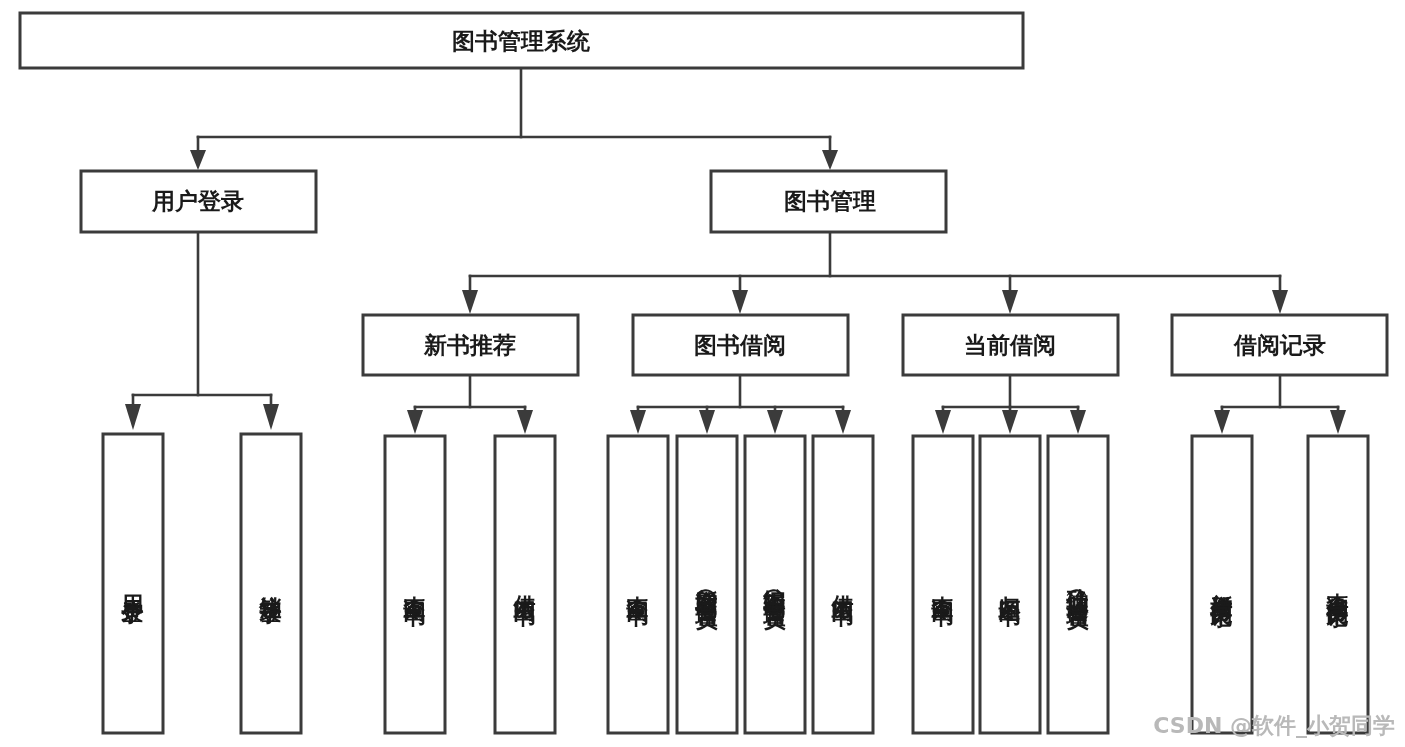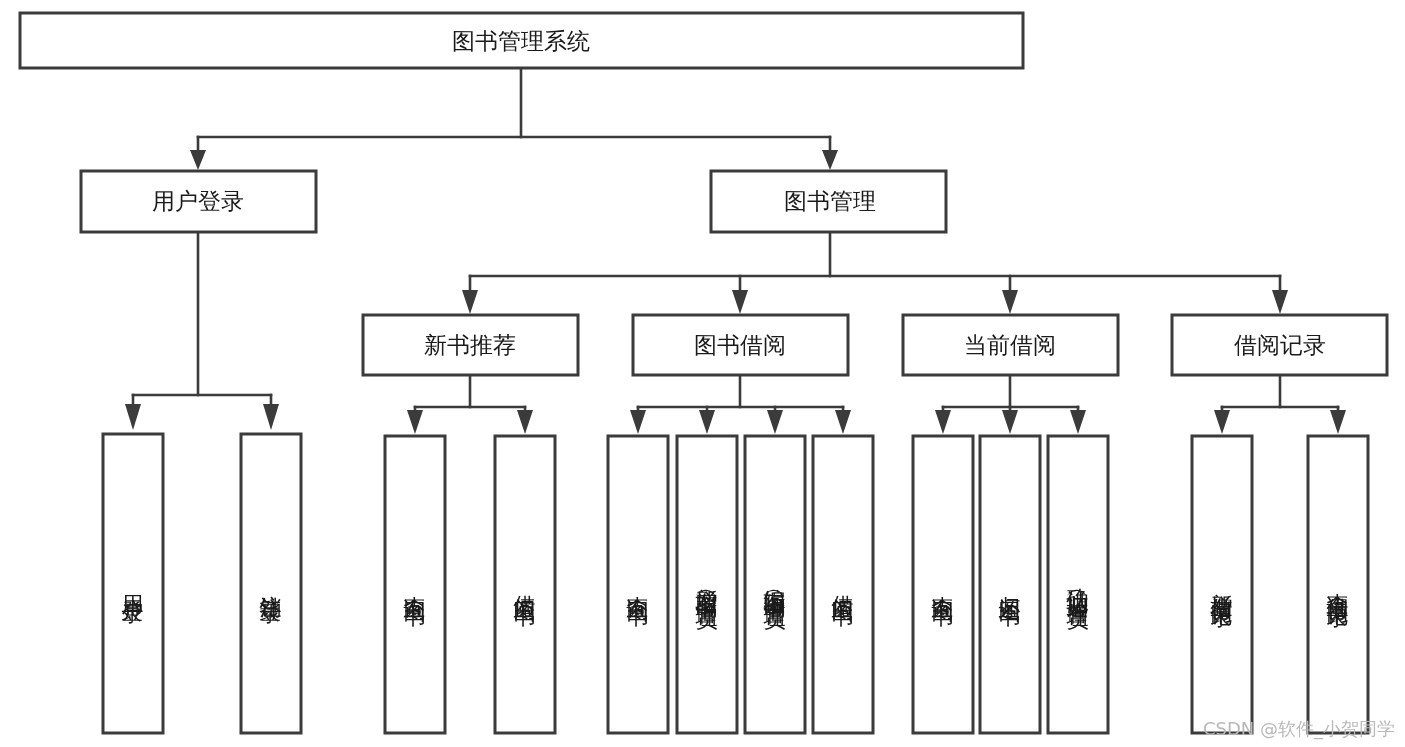--- a/index.html
+++ b/index.html
@@ -12,20 +12,21 @@
     height: 747px;
     font-family: "DejaVu Sans", "Liberation Sans", sans-serif;
     overflow: hidden;
     position: relative;
   }
   #diagram-root {
     position: absolute;
     left: 0; top: 0;
     width: 1405px;
     height: 747px;
+    font-weight: bold;
   }
   svg.diagram {
     display: block;
     width: 1405px;
     height: 747px;
   }
   .node-box {
     fill: #ffffff;
     stroke: #3b3b3b;
     stroke-width: 3;
@@ -59,21 +60,21 @@
     writing-mode: vertical-rl;
     text-orientation: upright;
     letter-spacing: 3px;
     text-anchor: middle;
   }
   .watermark {
     position: absolute;
     right: 10px;
     bottom: 6px;
     font-family: "DejaVu Sans", "Liberation Sans", sans-serif;
-    font-size: 18px;
+    font-size: 22px;
     color: #b9b9b9;
     white-space: nowrap;
     user-select: none;
   }
 </style>
 </head>
 <body>
 
 <div id="diagram-root">
   <svg class="diagram" viewBox="0 0 1405 747" xmlns="http://www.w3.org/2000/svg">

